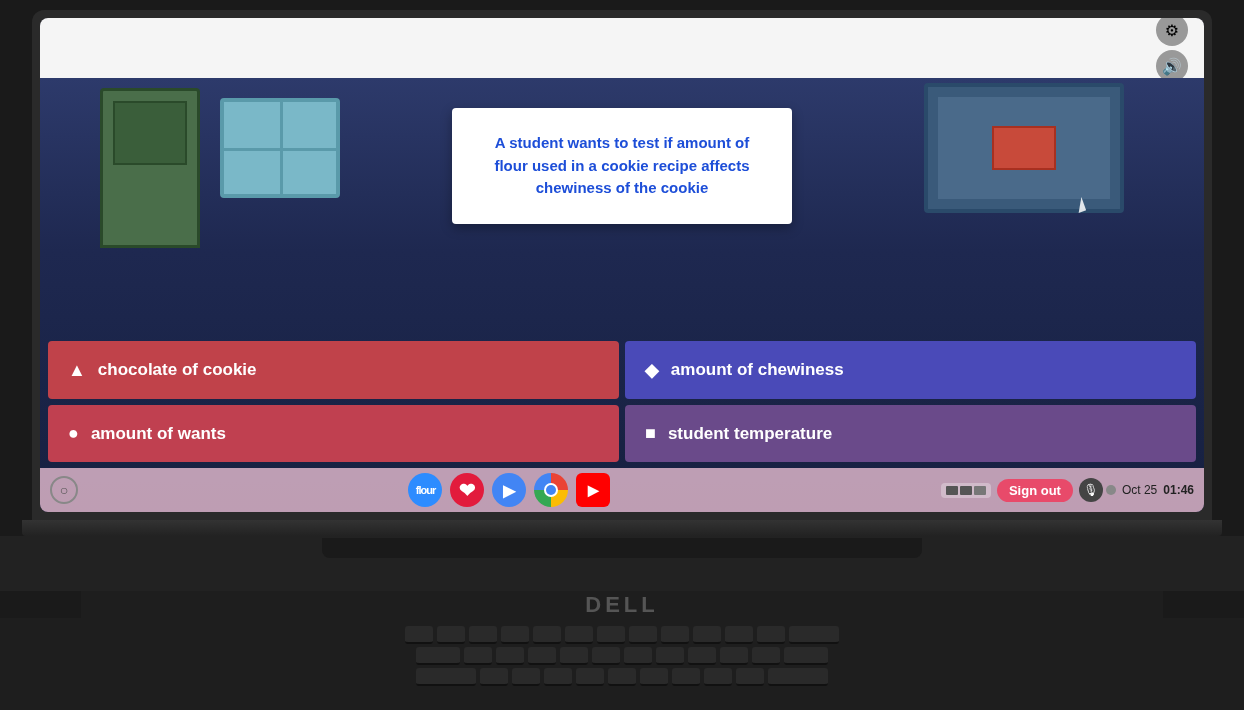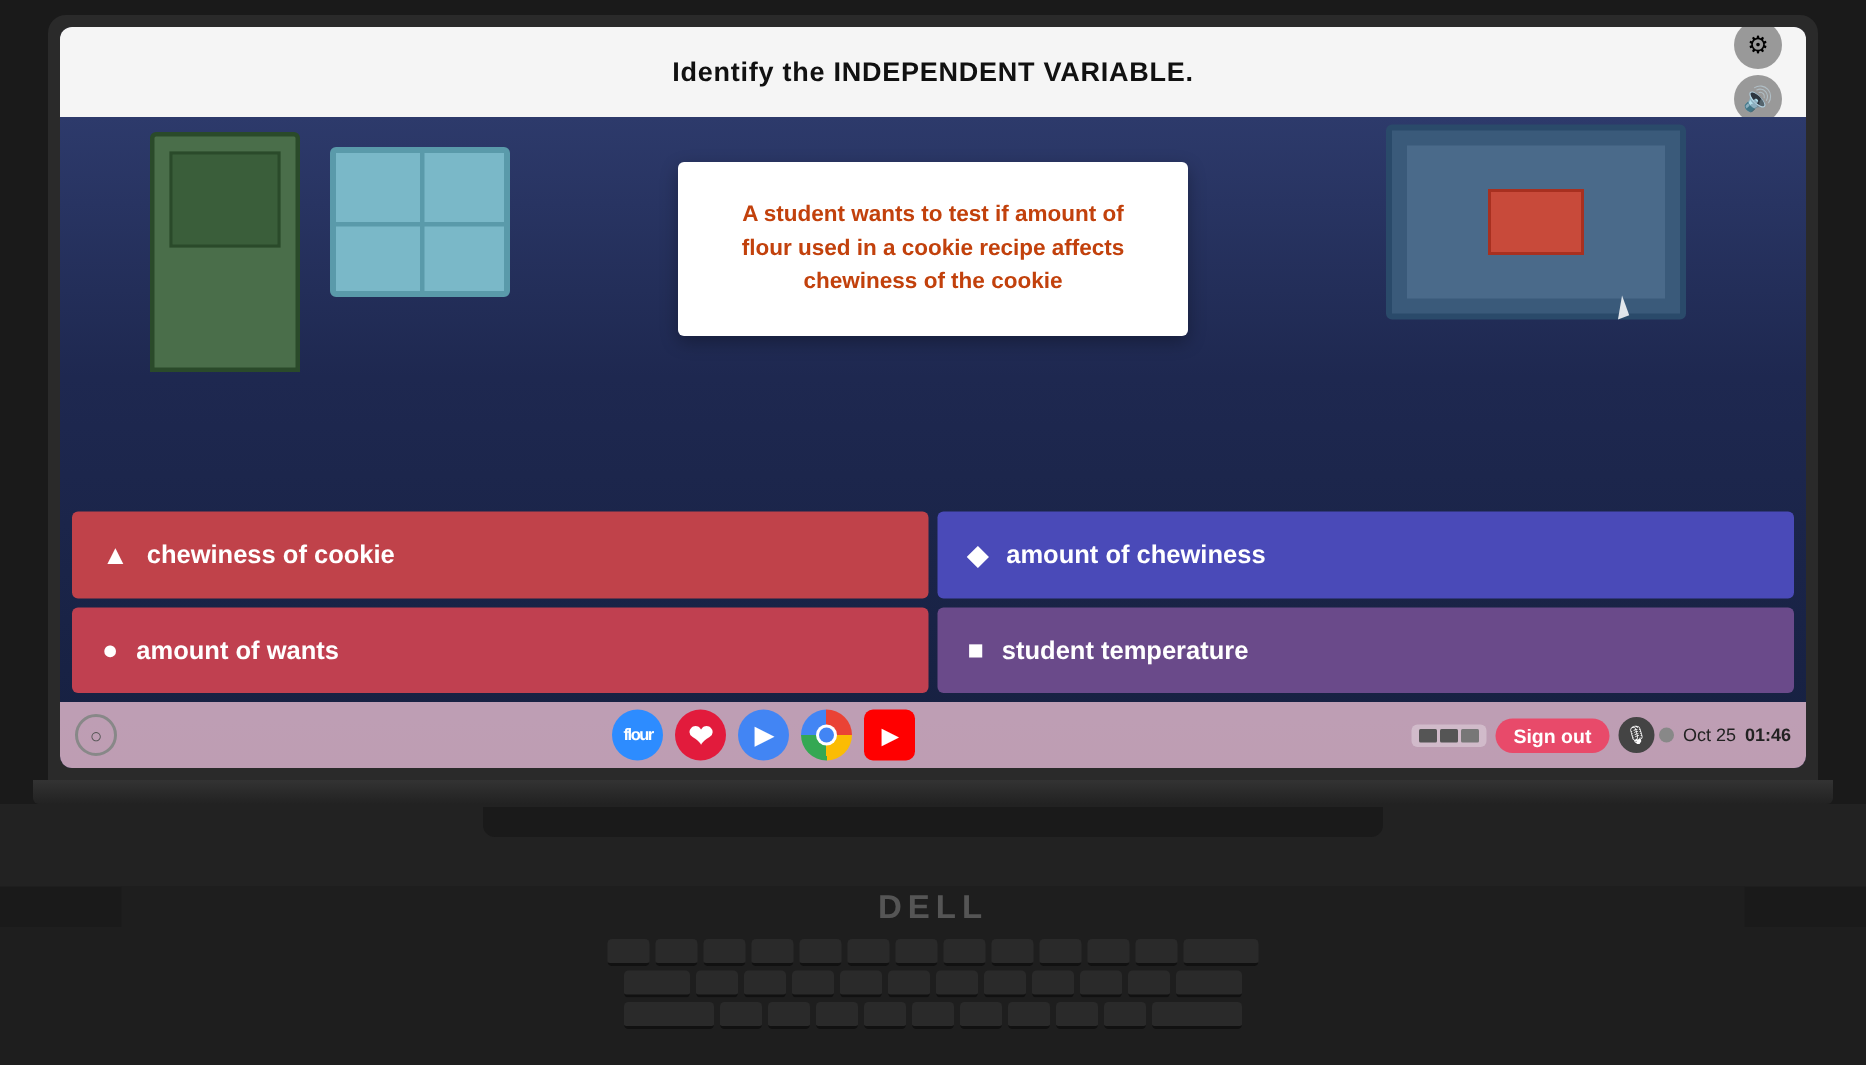--- a/index.html
+++ b/index.html
@@ -177,21 +177,21 @@
 
     
     .scenario-card {
       background: white;
       border-radius: 4px;
       padding: 24px 28px;
       max-width: 340px;
       text-align: center;
       font-size: 15px;
       font-weight: bold;
-      color: #c2410c;
+      color: #1d4ed8;
       line-height: 1.5;
       z-index: 10;
       position: relative;
       margin-top: 10px;
       box-shadow: 0 4px 12px rgba(0,0,0,0.3);
     }
 
     
     .answer-grid {
       position: absolute;
@@ -440,21 +440,20 @@
       z-index: 100;
     }
   </style>
 </head>
 <body>
 
 <div class="laptop-shell">
   <div class="screen">
 
     <div class="question-bar">
-      <span class="question-text">Identify the INDEPENDENT VARIABLE.</span>
       <div class="top-icons">
         <button class="top-icon-btn" style="background:#999; font-size:16px;" title="Settings">⚙</button>
         <button class="top-icon-btn" style="background:#999; font-size:16px;" title="Audio">🔊</button>
       </div>
     </div>
 
     <div class="game-area">
 
       <div class="bg-elements">
         <div class="door-left"></div>
@@ -466,21 +465,21 @@
 
       <div class="cursor"></div>
 
       <div class="scenario-card">
         <span>A student wants to test if amount of flour used in a cookie recipe affects chewiness of the cookie</span>
       </div>
 
       <div class="answer-grid">
         <button class="answer-btn red">
           <span class="answer-icon">▲</span>
-          <span>chewiness of cookie</span>
+          <span>chocolate of cookie</span>
         </button>
         <button class="answer-btn blue">
           <span class="answer-icon">◆</span>
           <span>amount of chewiness</span>
         </button>
         <button class="answer-btn red2">
           <span class="answer-icon">●</span>
           <span>amount of wants</span>
         </button>
         <button class="answer-btn purple">

